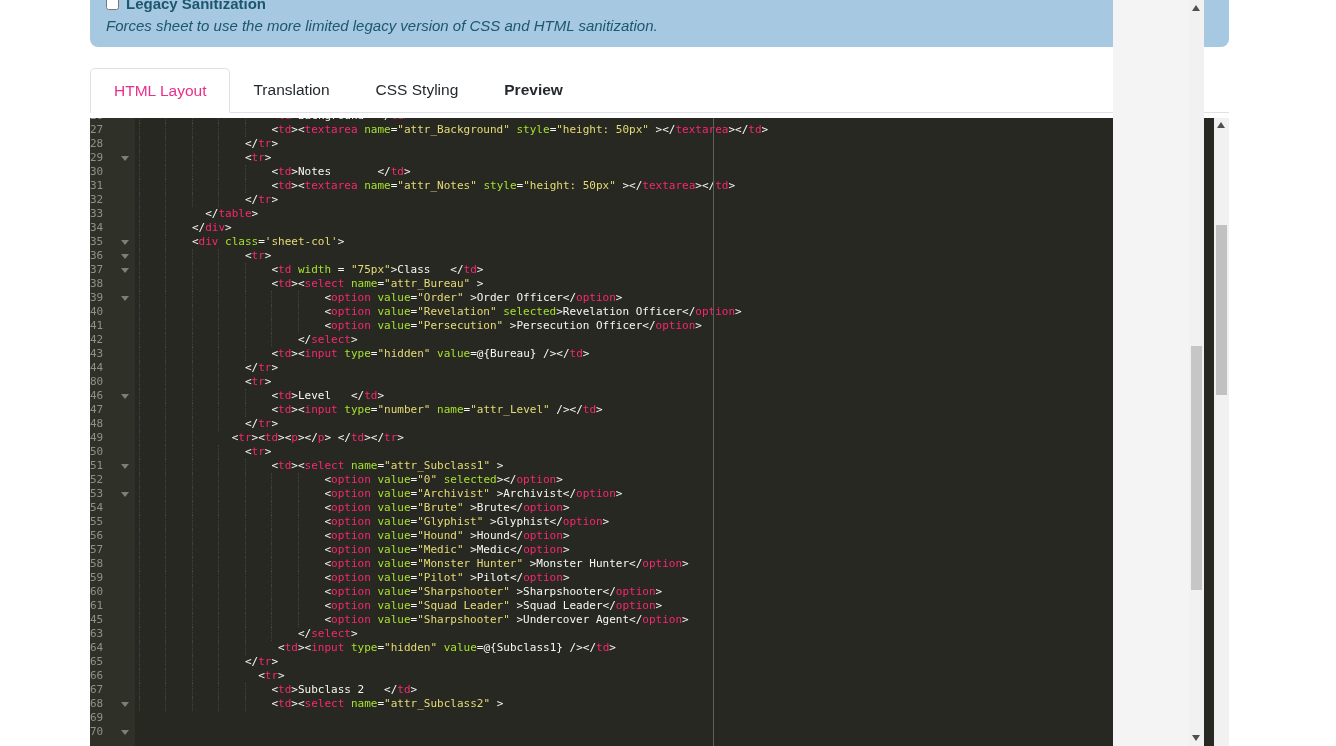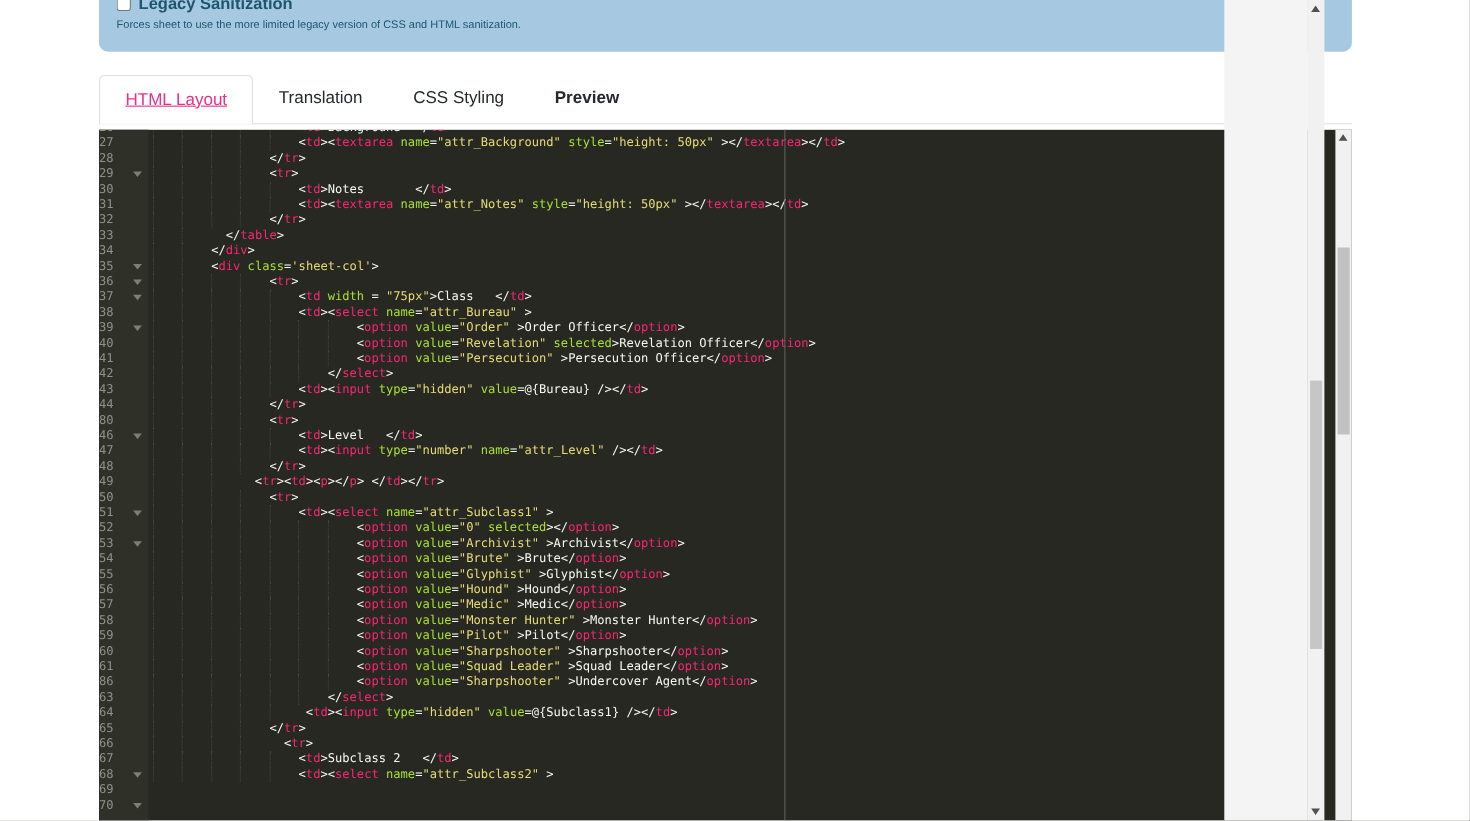--- a/index.html
+++ b/index.html
@@ -7,30 +7,30 @@
     font-family: "Liberation Sans", sans-serif; }
 
   .page { position: relative; width: 1204px; height: 746px; background: #fff; }
 
   
   .banner { position: absolute; left: 90px; top: -11px; width: 1139px; height: 58px;
     border-radius: 8px; padding: 4px 16px 0 16px; }
   .banner-title-row { display: flex; align-items: center; height: 20px; }
   .banner-checkbox { width: 13px; height: 13px; margin-right: 7px; }
   .banner-title { font-weight: bold; font-size: 15px; }
-  .banner-desc { font-size: 10px; margin-top: 4px; margin-left: 0; }
+  .banner-desc { font-style: italic; font-size: 15px; margin-top: 4px; margin-left: 0; }
 
   
   .tabs { position: absolute; left: 90px; top: 68px; width: 1139px; height: 45px;
     display: flex; align-items: stretch; border-bottom: 1px solid var(--tab-border, #dee2e6); }
   .tab { display: flex; align-items: center; padding: 0 23px; font-size: 15.5px;
     cursor: pointer; text-decoration: none; }
   .tab.active { background: #fff; border: 1px solid var(--tab-border, #dee2e6);
     border-bottom: 1px solid #fff; border-radius: 5px 5px 0 0; margin-bottom: -1px;
-    text-decoration: underline; }
+    }
 
   
   .editor { position: absolute; left: 90px; top: 118px; width: 1139px; height: 628px;
     background: var(--ed-bg, #272822); overflow: hidden;
     font-family: "DejaVu Sans Mono", monospace; font-size: 11px; line-height: 14px; }
   .ed-inner { position: absolute; left: 0; top: -9px; right: 15px; display: flex; }
   .gutter { width: 45px; flex: 0 0 45px; background: var(--ed-gutter-bg, #2f3129);
     color: var(--ed-gutter-fg, #8f908a); min-height: 660px; }
   .grow { position: relative; height: 14px; text-align: left; padding-right: 26px; }
   .fold { position: absolute; right: 6px; top: 5px; width: 0; height: 0;
@@ -119,21 +119,21 @@
           <div class="grow">52</div>
           <div class="grow">53<span class="fold"></span></div>
           <div class="grow">54</div>
           <div class="grow">55</div>
           <div class="grow">56</div>
           <div class="grow">57</div>
           <div class="grow">58</div>
           <div class="grow">59</div>
           <div class="grow">60</div>
           <div class="grow">61</div>
-          <div class="grow">86</div>
+          <div class="grow">45</div>
           <div class="grow">63</div>
           <div class="grow">64</div>
           <div class="grow">65</div>
           <div class="grow">66</div>
           <div class="grow">67</div>
           <div class="grow">68<span class="fold"></span></div>
           <div class="grow">69</div>
           <div class="grow">70<span class="fold"></span></div>
         </div>
       <div class="code-col" id="codecol">

